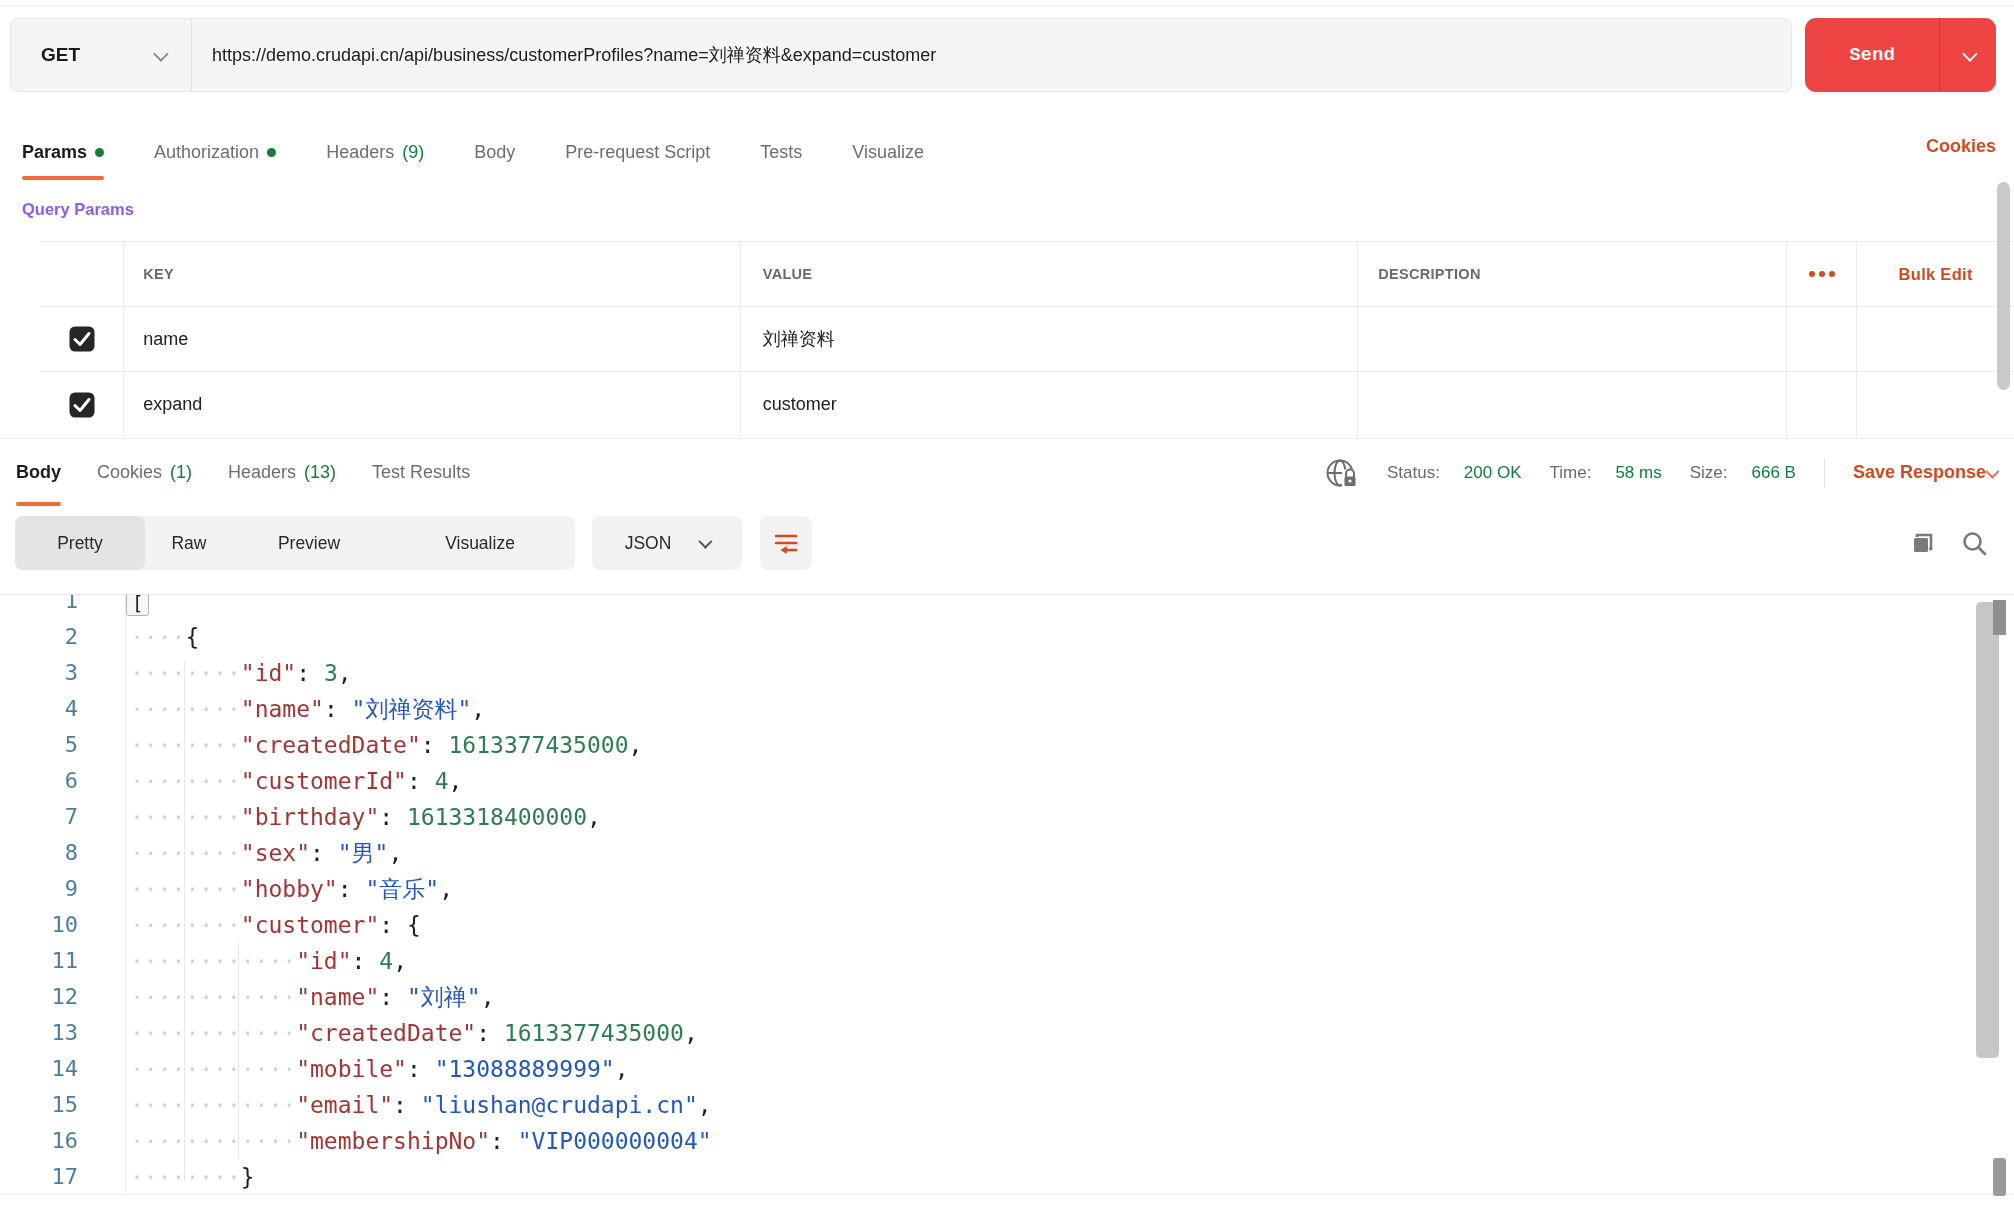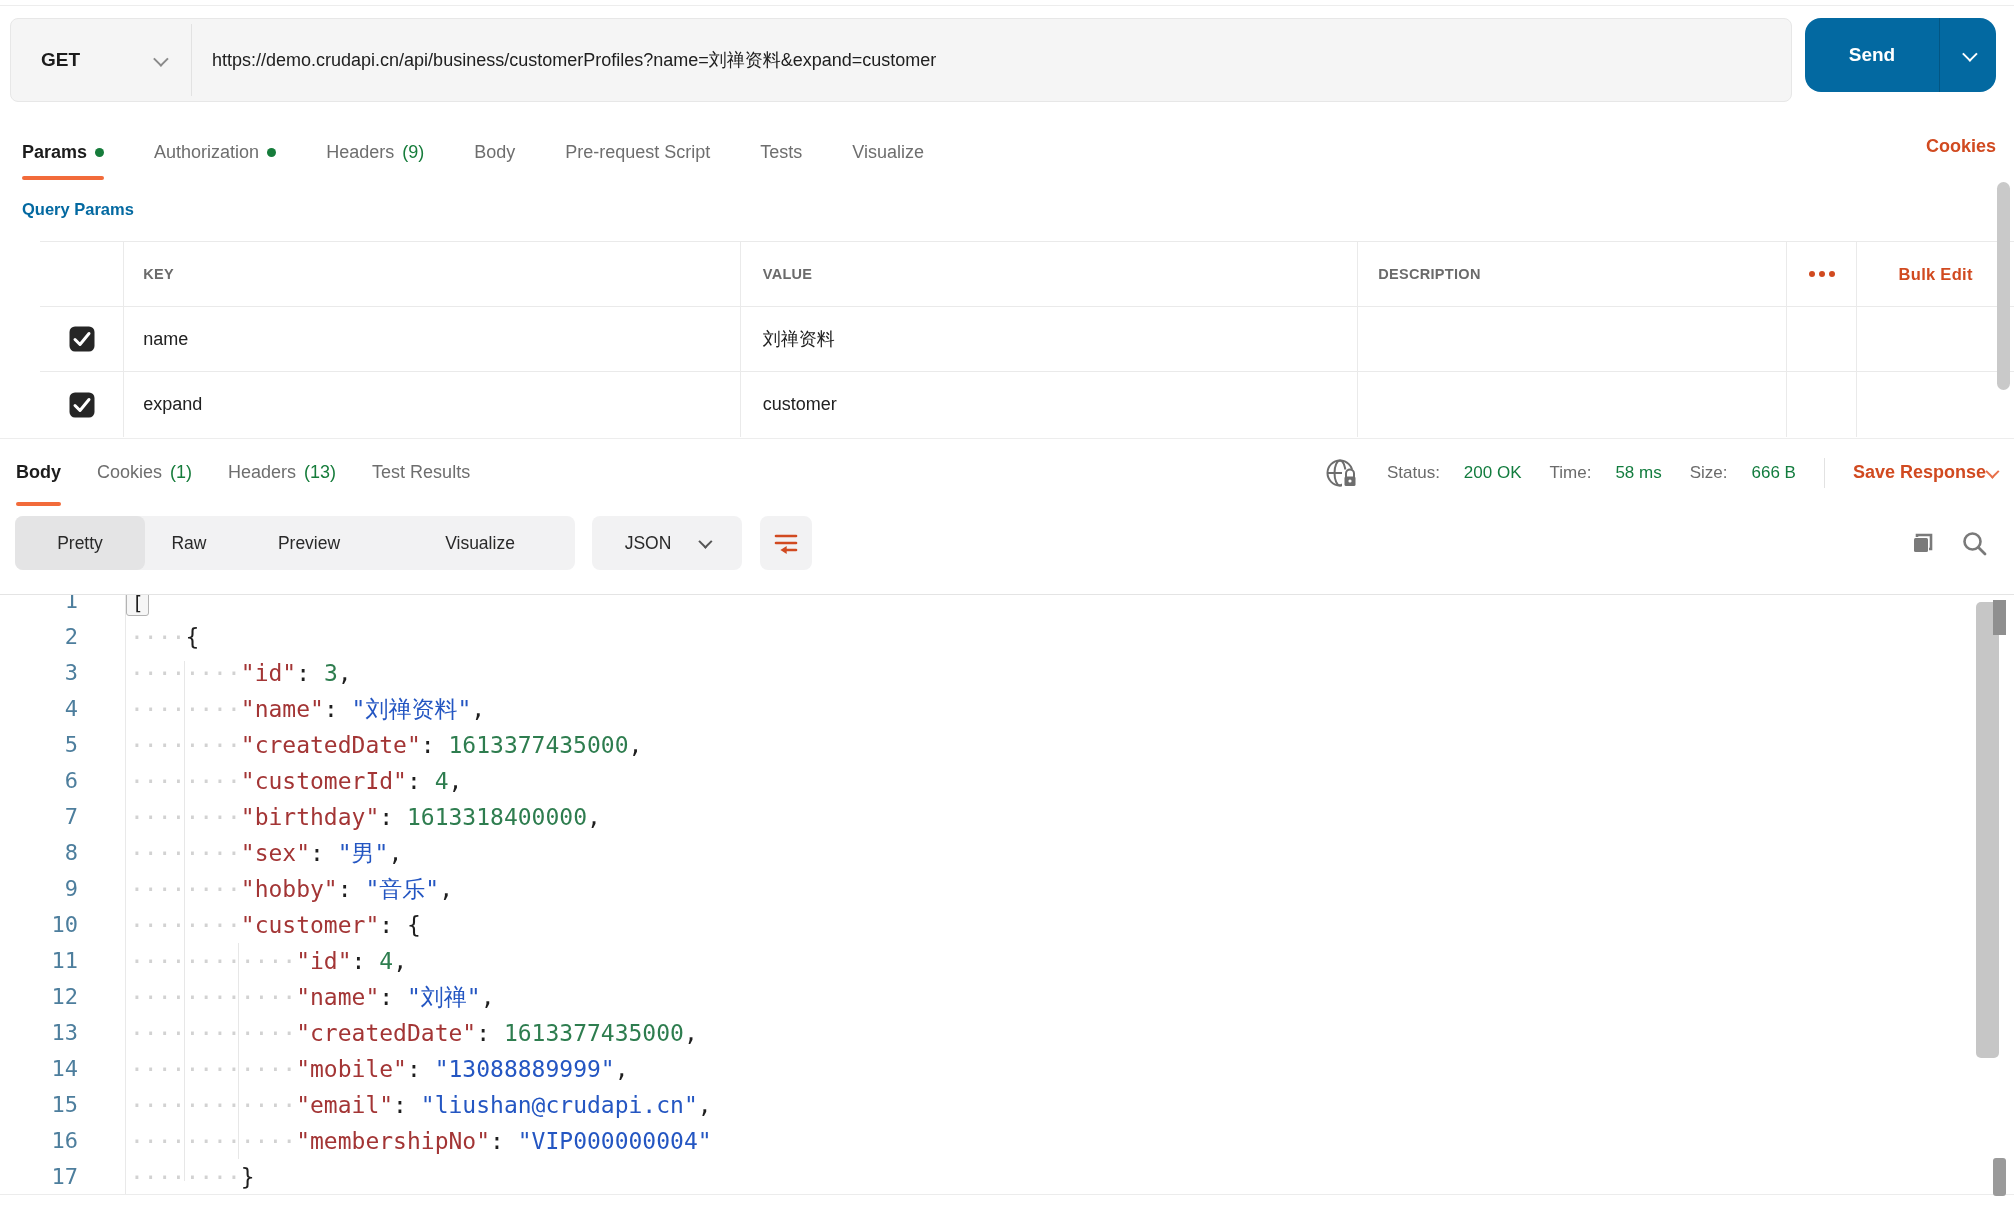--- a/index.html
+++ b/index.html
@@ -1,46 +1,46 @@
 <!DOCTYPE html>
 <html><head>
 <meta charset="utf-8">
 <style>
   html,body{margin:0;padding:0;background:#fff;font-family:"Liberation Sans",sans-serif;}
   #screen{position:relative;width:2014px;height:1208px;background:#fff;overflow:hidden;}
 
   .top-hairline{position:absolute;top:5px;left:0;width:2014px;height:1px;background:#ededed;}
 
   
-  .urlbar{position:absolute;left:10px;top:18px;width:1782px;height:84px;background:#f5f5f5;
+  .urlbar{position:absolute;left:10px;top:18px;width:1782px;height:74px;background:#f5f5f5;
           border:1px solid #e7e7e7;border-radius:8px;display:flex;align-items:center;box-sizing:border-box;text-align:right;}
   .method{width:180px;flex:0 0 180px;display:flex;align-items:center;justify-content:space-between;
           padding:0 26px 0 30px;box-sizing:border-box;font-weight:700;font-size:19px;color:#1c1c1c;cursor:pointer;}
   .vdiv{width:1px;height:72px;background:#e2e2e2;}
   .url-text{padding-left:20px;font-size:18px;color:#202020;white-space:nowrap;}
   .chev{display:inline-block;width:9px;height:9px;border-right:2px solid #8a8a8a;border-bottom:2px solid #8a8a8a;
         transform:rotate(45deg) translateY(-2px);}
-  .send-btn{position:absolute;left:1805px;top:18px;width:191px;height:74px;background:#0369a1;border-radius:16px;
-            display:flex;align-items:stretch;color:#fff;cursor:pointer;}
+  .send-btn{position:absolute;left:1805px;top:18px;width:191px;height:74px;background:#ef4444;border-radius:11px;
+            display:flex;align-items:stretch;color:#fff;cursor:pointer;font-family:Liberation Mono, monospace;}
   .send-main{width:134px;display:flex;align-items:center;justify-content:center;font-size:19px;font-weight:700;}
   .send-split{width:1px;background:rgba(0,0,0,0.18);}
   .send-caret{flex:1;display:flex;align-items:center;justify-content:center;}
   .chev-white{border-color:#fff;}
 
   
   .req-tabs{position:absolute;left:22px;top:124px;height:56px;display:flex;gap:50px;align-items:center;
             font-size:18px;color:#6e6e6e;}
   .tab{position:relative;display:flex;align-items:center;gap:8px;height:100%;cursor:pointer;white-space:nowrap;}
   .tab.active{color:#1c1c1c;font-weight:700;}
   .tab.active::after{content:"";position:absolute;left:0;right:0;bottom:0;height:4px;background:#f26b3a;border-radius:2px;}
   .gdot{width:9px;height:9px;border-radius:50%;background:#167c3b;}
   .gcount{color:#167c3b;}
   .cookies-link{position:absolute;right:18px;top:136px;color:#d14a20;font-weight:700;font-size:18px;cursor:pointer;}
 
-  .qp-title{position:absolute;left:22px;top:200px;font-size:16.5px;font-weight:700;color:#0369a1;}
+  .qp-title{position:absolute;left:22px;top:200px;font-size:16.5px;font-weight:700;color:#8b5cf6;}
 
   
   .ptable{position:absolute;left:0;top:241px;width:2014px;font-size:18px;color:#212121;}
   .trow{display:flex;height:65px;border-bottom:1px solid #eaeaea;box-sizing:border-box;margin-left:40px;}
   .trow.head{border-top:1px solid #eaeaea;height:66px;font-size:14.5px;font-weight:700;color:#6b6b6b;letter-spacing:.3px;}
   .trow.last{border-bottom:none;}
   .tc{display:flex;align-items:center;box-sizing:border-box;border-right:1px solid #eaeaea;}
   .tc.c-check{width:86px;justify-content:center;}
   .tc.c-key{width:629px;padding-left:19px;}
   .tc.c-val{width:630px;padding-left:22px;}

